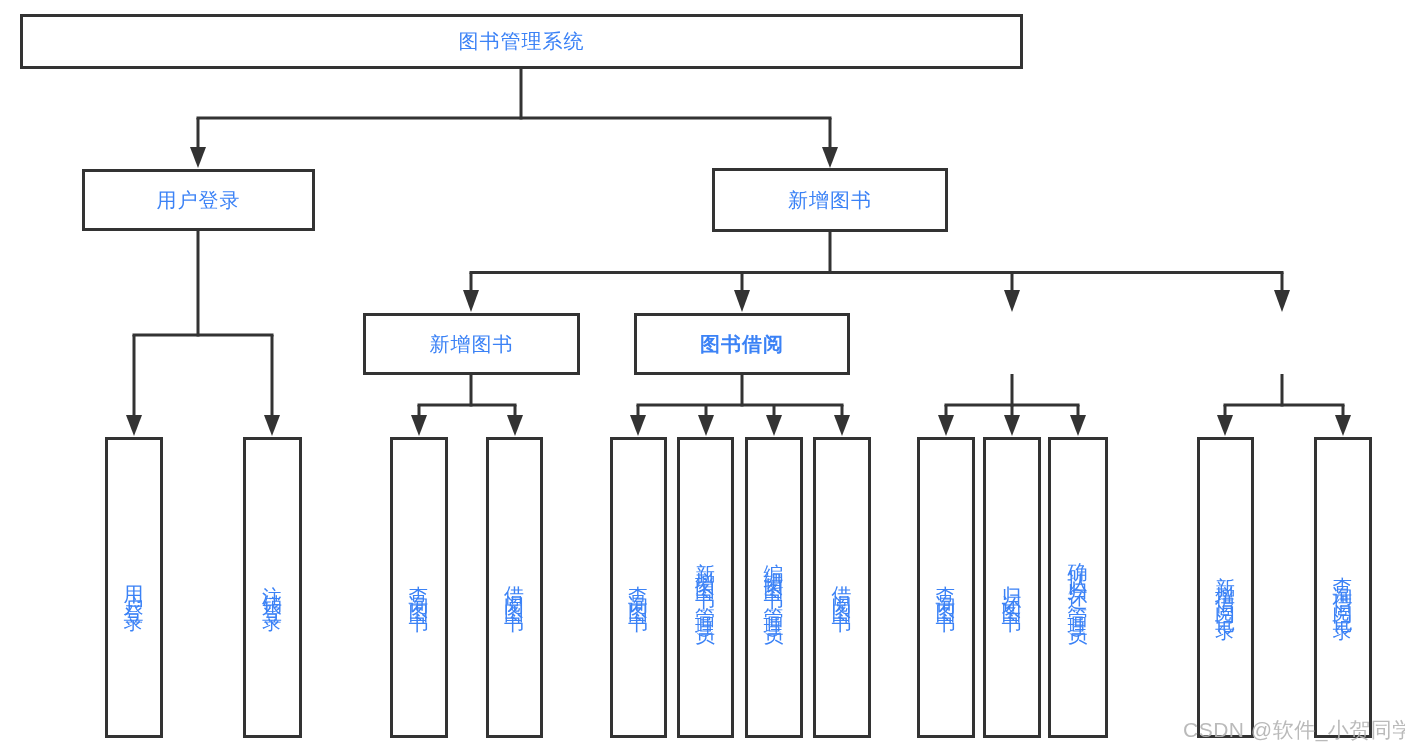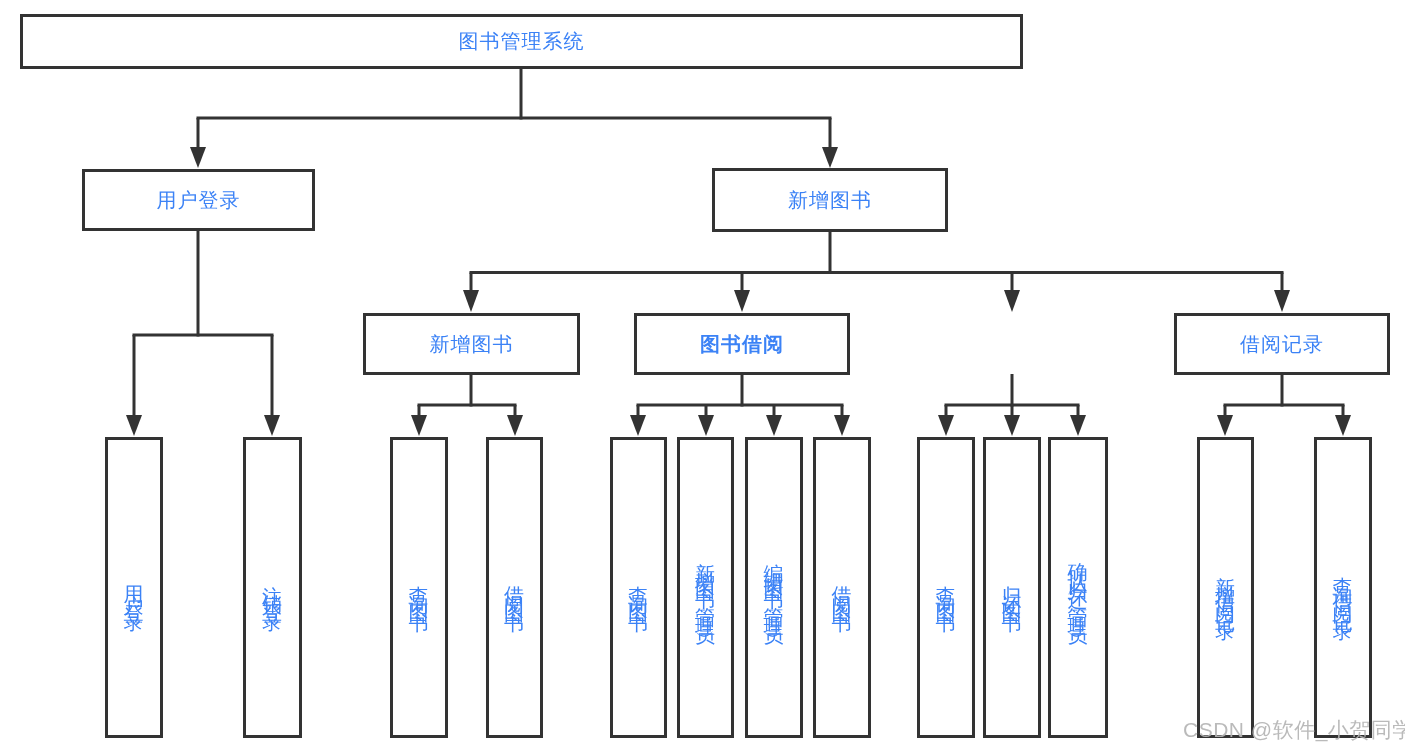--- a/index.html
+++ b/index.html
@@ -126,21 +126,20 @@
     </g>
   </svg>
 
   <div class="box" style="left:20px; top:14px; width:1003px; height:55px;">图书管理系统</div>
 
   <div class="box" style="left:82px; top:169px; width:233px; height:62px;">用户登录</div>
   <div class="box" style="left:712px; top:168px; width:236px; height:64px;">新增图书</div>
 
   <div class="box lvl2" style="left:363px; width:217px;">新增图书</div>
   <div class="box lvl2" style="left:634px; width:216px;font-weight:bold;">图书借阅</div>
-  <div class="box lvl2" style="left:1174px; width:216px;">借阅记录</div>
 
   <div class="box leaf" style="left:105px; width:58px;">
     <span class="vtext">用户登录</span>
   </div>
   <div class="box leaf" style="left:243px; width:59px;">
     <span class="vtext">注销登录</span>
   </div>
 
   <div class="box leaf" style="left:390px; width:58px;">
     <span class="vtext">查询图书</span>

